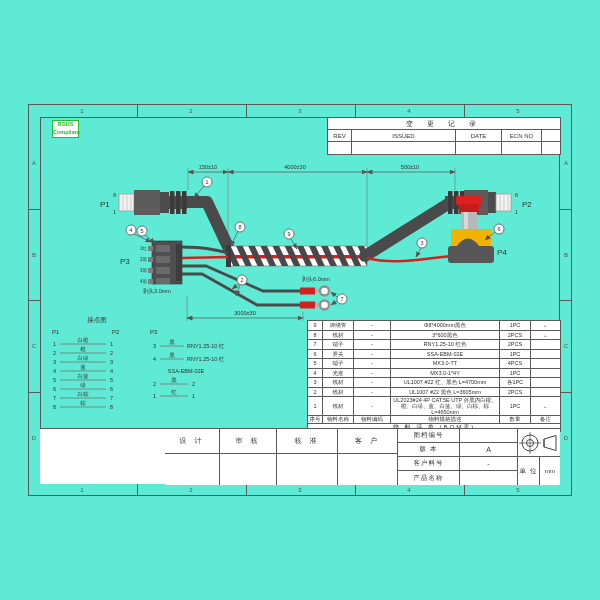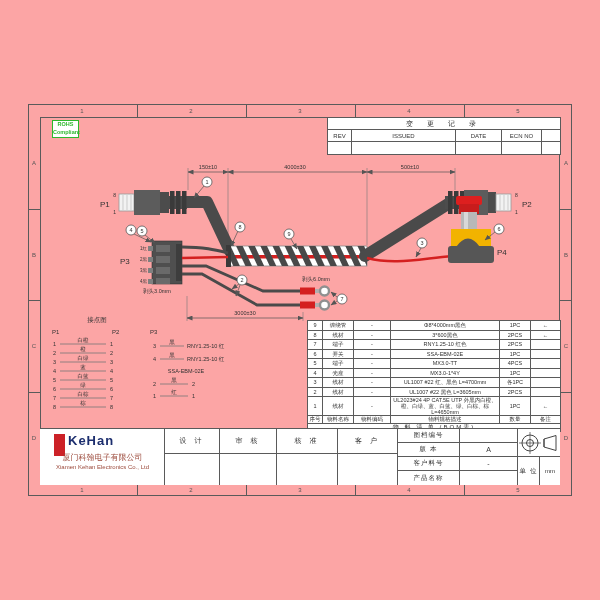--- a/index.html
+++ b/index.html
@@ -1,17 +1,17 @@
 <!DOCTYPE html>
 <html><head>
 <meta charset="utf-8">
 <style>
   *{margin:0;padding:0;box-sizing:border-box}
   html,body{width:600px;height:600px;background:#ffffff;font-family:"Liberation Sans",sans-serif}
-  #sheet{position:relative;width:600px;height:600px;background:#fca5a5;overflow:hidden}
+  #sheet{position:relative;width:600px;height:600px;background:#5eead4;overflow:hidden}
   .frame{position:absolute;border:1px solid #5a5a5a;background:transparent}
   .zone{position:absolute;width:12px;height:12px;font-size:6px;line-height:12px;color:#555;text-align:center}
   .tick-v{position:absolute;width:1px;height:12px;background:#5a5a5a}
   .tick-h{position:absolute;width:12px;height:1px;background:#5a5a5a}
   .rohs{position:absolute;left:52px;top:120px;width:27px;height:18px;border:1px solid #2db82d;color:#2db82d;
         font-size:5.5px;line-height:1.4;text-align:center;font-weight:bold;background:#fff}
   table{border-collapse:collapse;table-layout:fixed;position:absolute;background:#fff}
   td{border:1px solid #5a5a5a;font-size:6px;color:#333;text-align:center;padding:0;overflow:hidden}
   .chg{left:327px;top:117px;width:233px}
   .chg-title{font-size:7px;letter-spacing:6px;height:13px}
@@ -457,26 +457,20 @@
           <td>数量</td>
           <td>备注</td>
         </tr>
     <tr class="foot">
           <td colspan="6">物 料 清 单 (BOM表)</td>
         </tr>
   </tbody>
     </table>
 
   <div id="titleblock">
-    <div class="tb-cell" style="left:0;top:0;width:125px;height:56px;border-bottom:none">
-      <div class="logo-mark"></div>
-      <div class="logo-word">KeHan</div>
-      <div class="company-cn">厦门科翰电子有限公司</div>
-      <div class="company-en">Xiamen Kehan Electronics Co., Ltd</div>
-    </div>
     <div class="tb-cell tb-label" style="left:125px;top:0;width:55px;height:25px">设 计</div>
     <div class="tb-cell tb-label" style="left:180px;top:0;width:57px;height:25px">审 核</div>
     <div class="tb-cell tb-label" style="left:237px;top:0;width:61px;height:25px">核 准</div>
     <div class="tb-cell tb-label" style="left:298px;top:0;width:60px;height:25px">客 户</div>
     <div class="tb-cell" style="left:125px;top:25px;width:55px;height:31px;border-bottom:none"></div>
     <div class="tb-cell" style="left:180px;top:25px;width:57px;height:31px;border-bottom:none"></div>
     <div class="tb-cell" style="left:237px;top:25px;width:61px;height:31px;border-bottom:none"></div>
     <div class="tb-cell" style="left:298px;top:25px;width:60px;height:31px;border-bottom:none"></div>
 
     <div class="tb-cell tb-small" style="left:358px;top:0;width:62px;height:14px">图档编号</div>

